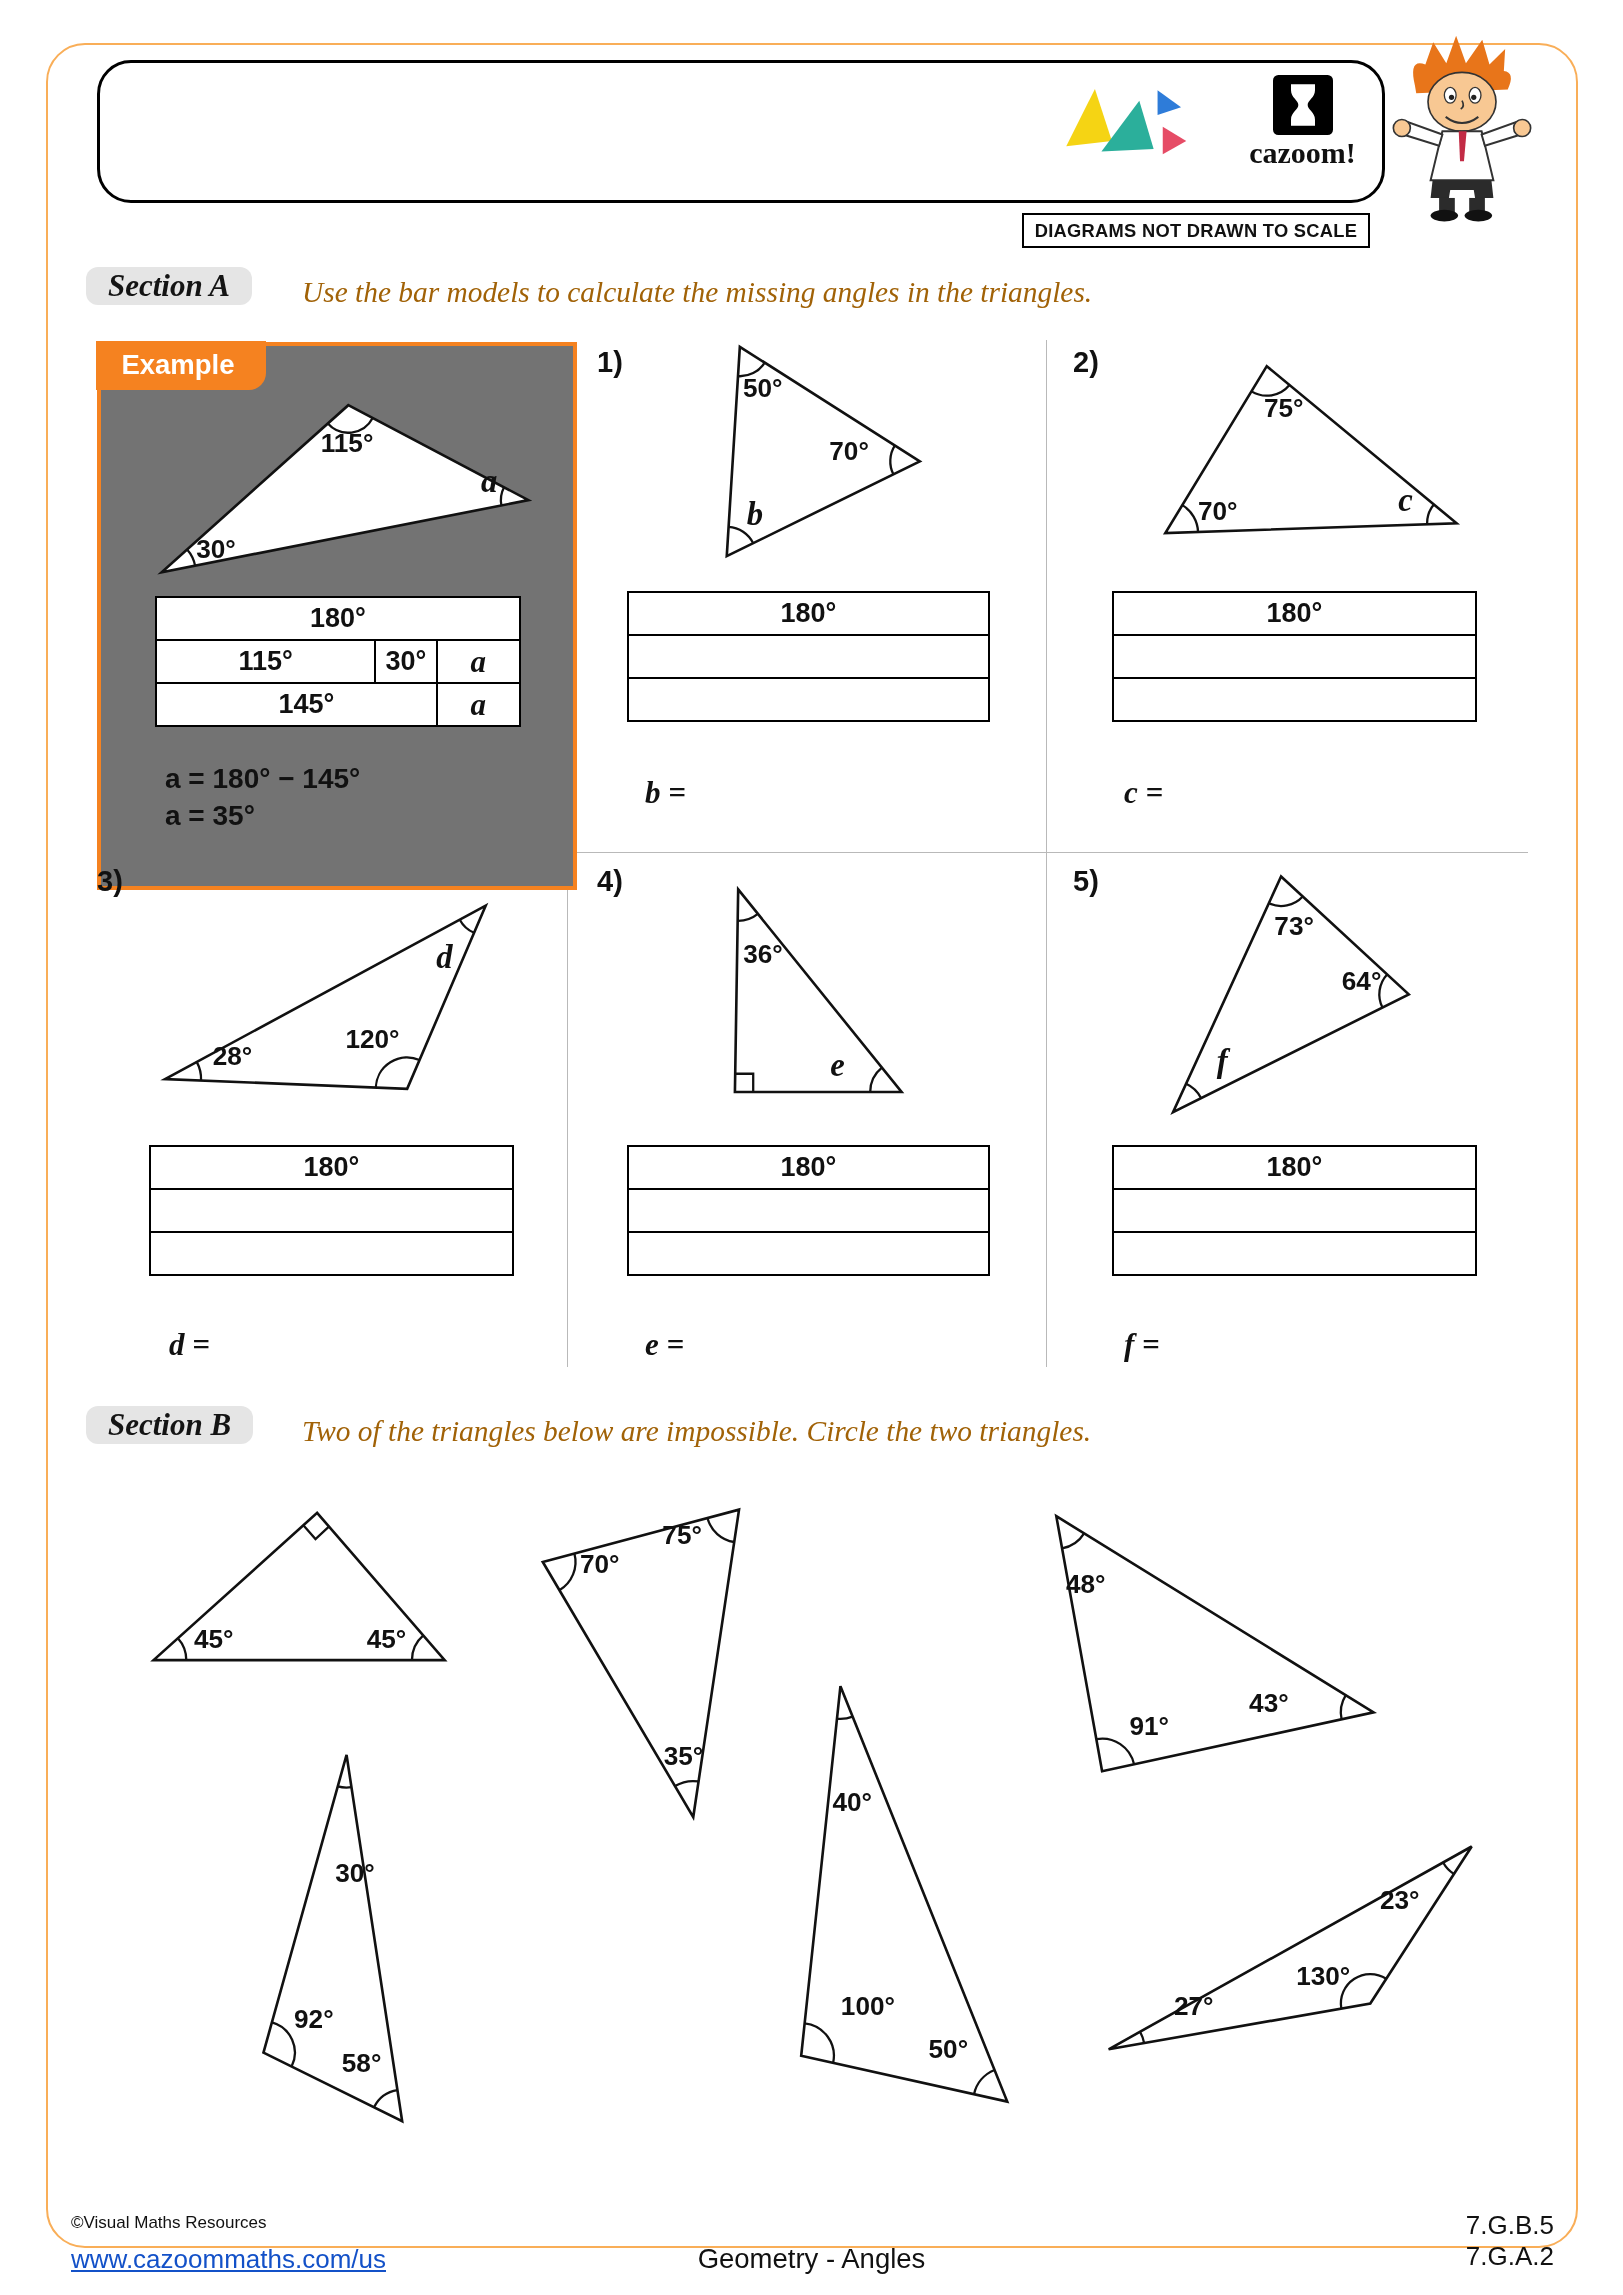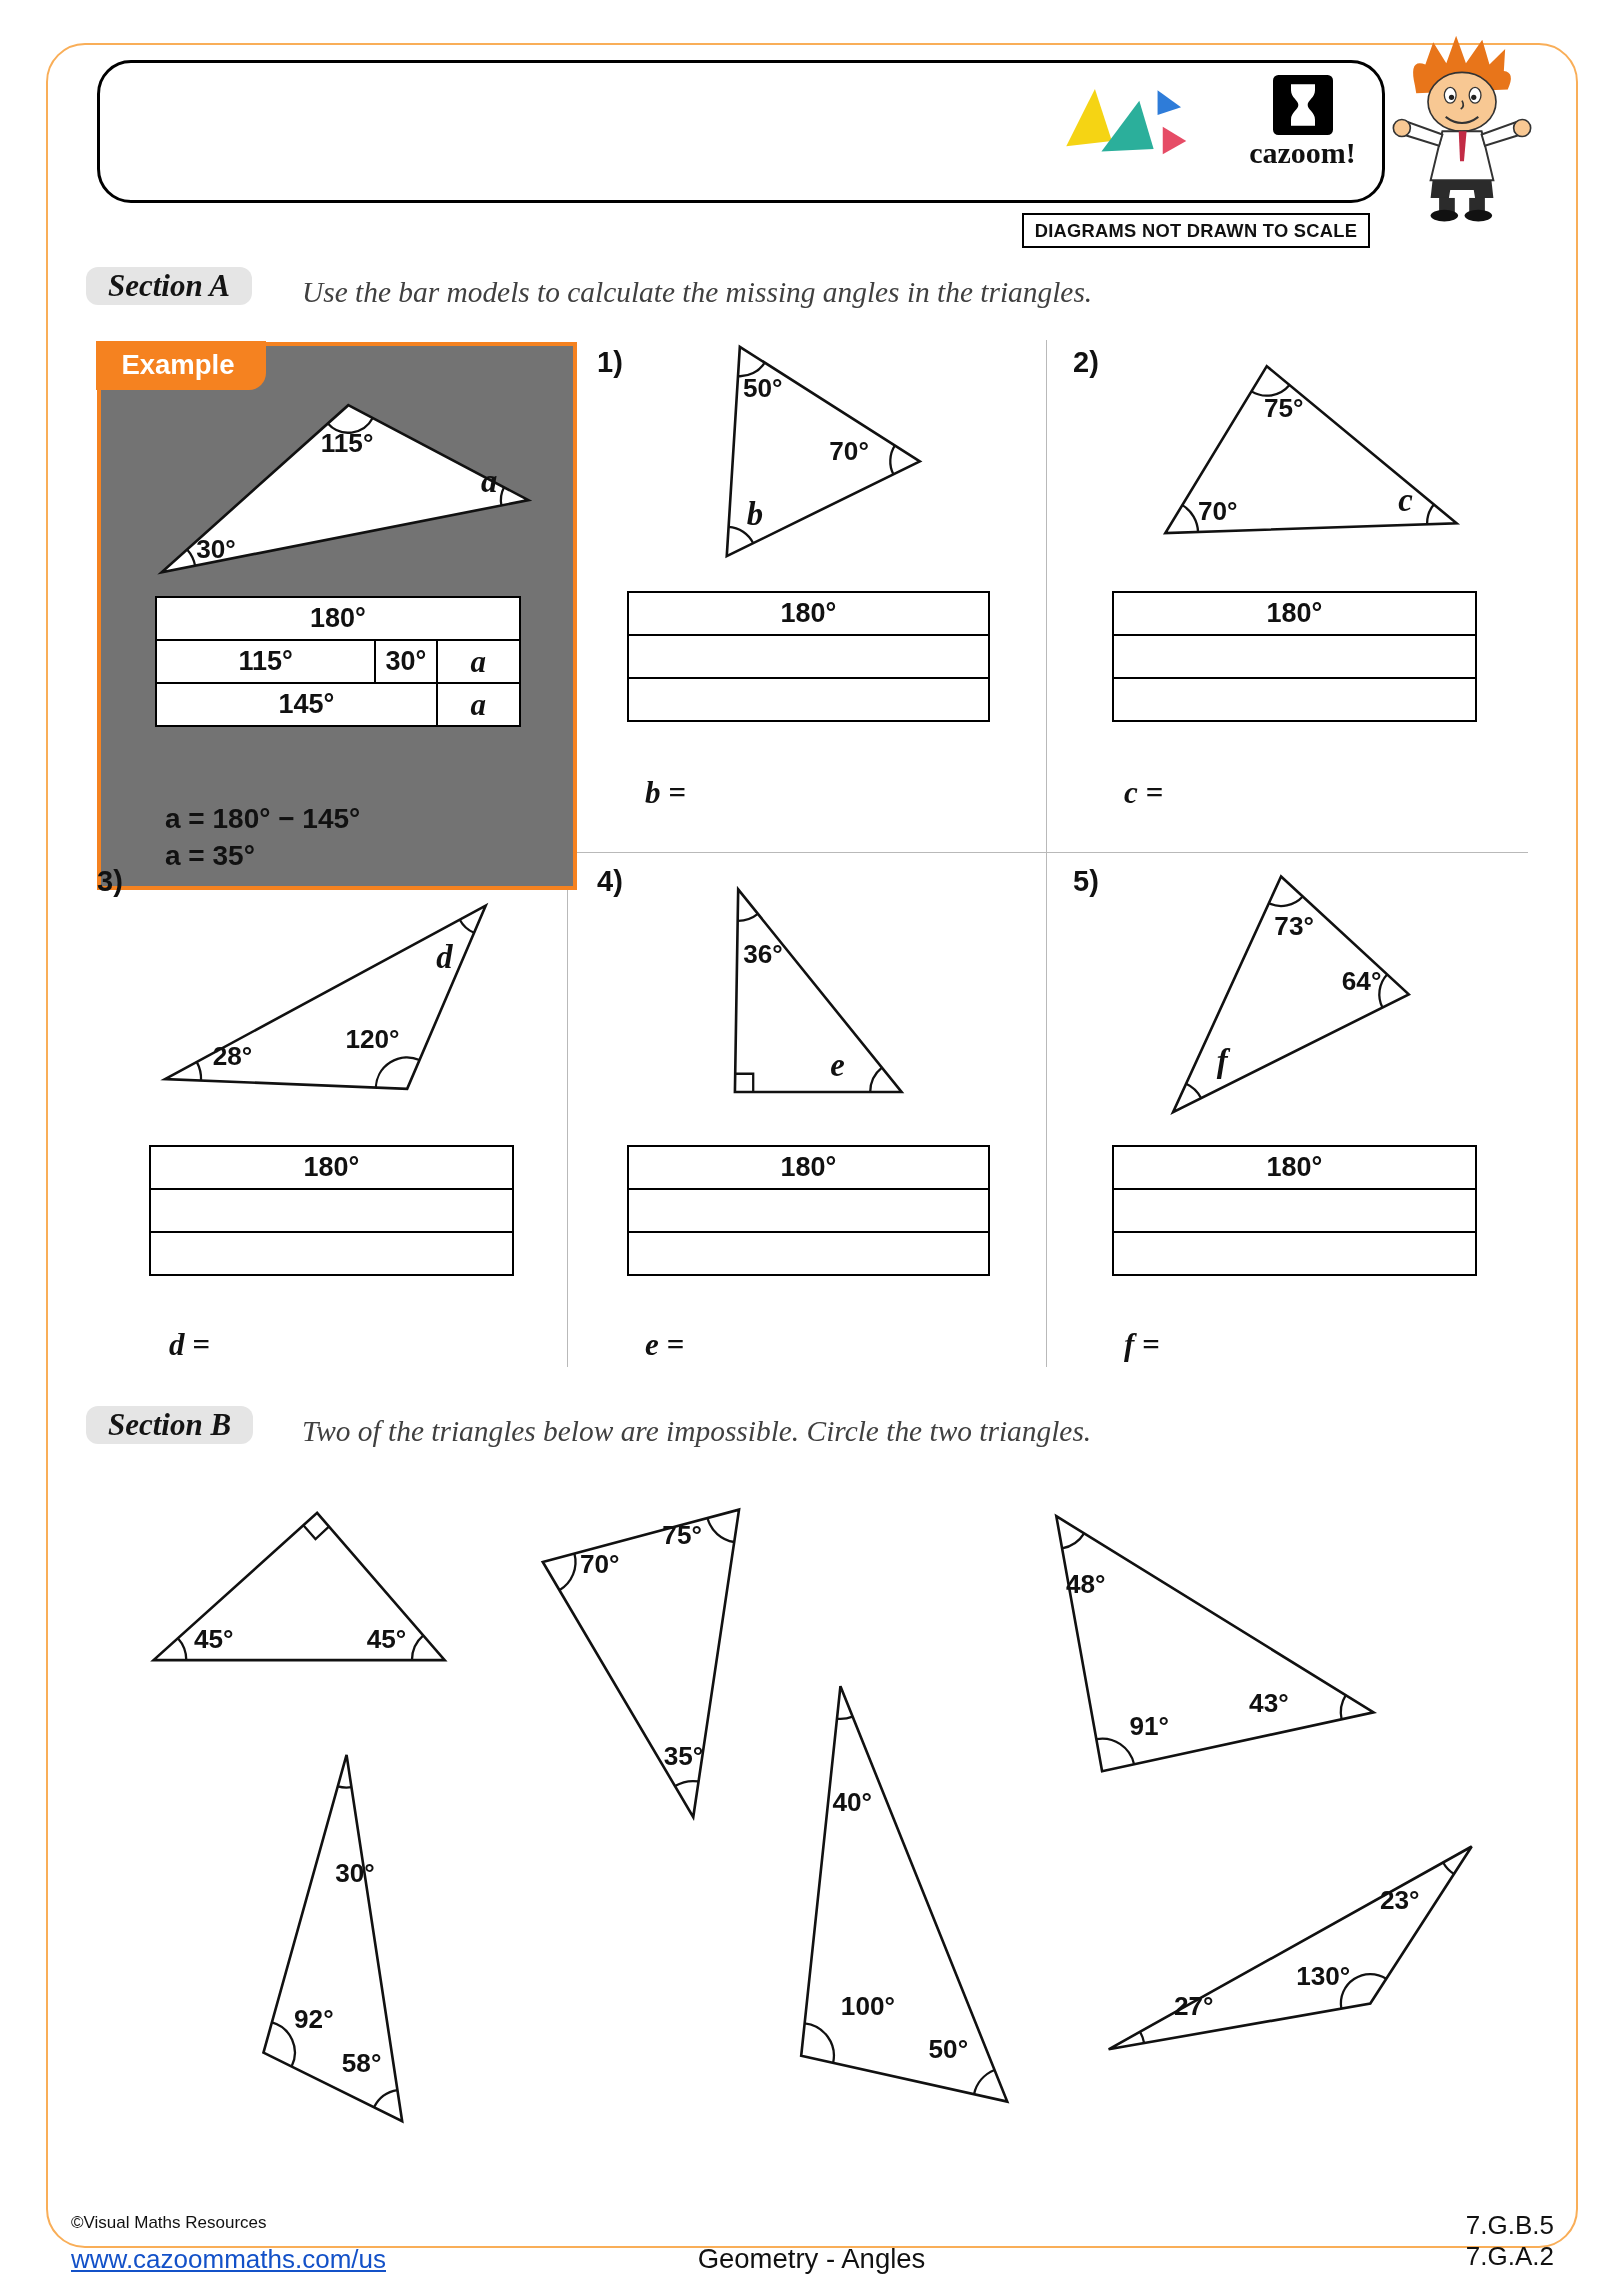--- a/index.html
+++ b/index.html
@@ -20,38 +20,38 @@
   .cazoom-word{font:700 30px "Liberation Serif",serif;margin-top:1.3px;}
   .mascot{left:1377px;top:33px;}
 
   .scale-note{left:1022px;top:213px;width:348px;height:35px;border:2px solid #000;background:#fff;
               display:flex;align-items:center;justify-content:center;
               font:700 18.3px "Liberation Sans",sans-serif;letter-spacing:0.3px;}
 
   
   .sec-label{background:#e5e5e5;border-radius:12px;padding:1px 22px;
              font:700 italic 31px "Liberation Serif",serif;color:#141414;}
-  .sec-instr{font:italic 29.4px "Liberation Serif",serif;color:#404040;text-align:right;}
+  .sec-instr{font:italic 29.4px "Liberation Serif",serif;color:#a16207;text-align:right;}
 
   
   .example-box{left:97px;top:342px;width:480px;height:548px;border:4.6px solid #F58220;background:#737373;}
   .example-tab{position:absolute;left:-4.6px;top:-4.6px;background:#F58220;color:#fff;
                font:700 27.5px "Liberation Sans",sans-serif;padding:7.9px 31px 9.2px 25px;
                border-radius:0 0 17px 0;}
 
   
   .bar-table{position:absolute;border-top:2px solid #000;border-left:2px solid #000;background:#fff;}
   .bar-row{display:flex;}
   .bar-cell{height:43px;border-right:2px solid #000;border-bottom:2px solid #000;
             display:flex;align-items:center;justify-content:center;
             font:700 27px "Liberation Sans",sans-serif;}
   .bar-cell.var{font:700 italic 31px "Liberation Serif",serif;}
   .w100{width:100%;}
 
-  .work-line{position:absolute;font:700 28px "Liberation Sans",sans-serif;margin-top:40px;}
+  .work-line{position:absolute;font:700 28px "Liberation Sans",sans-serif;}
   .pnum{position:absolute;font:700 29px "Liberation Sans",sans-serif;}
   .ans{position:absolute;font:700 italic 31px "Liberation Serif",serif;}
 
   
   .vline{width:1.3px;background:#b9b9b9;}
   .hline{height:1.3px;background:#b9b9b9;}
 
   
   .tri{fill:#fff;stroke:#111;stroke-width:4px;stroke-linejoin:miter;}
   .arc{fill:none;stroke:#111;stroke-width:3.5px;}

